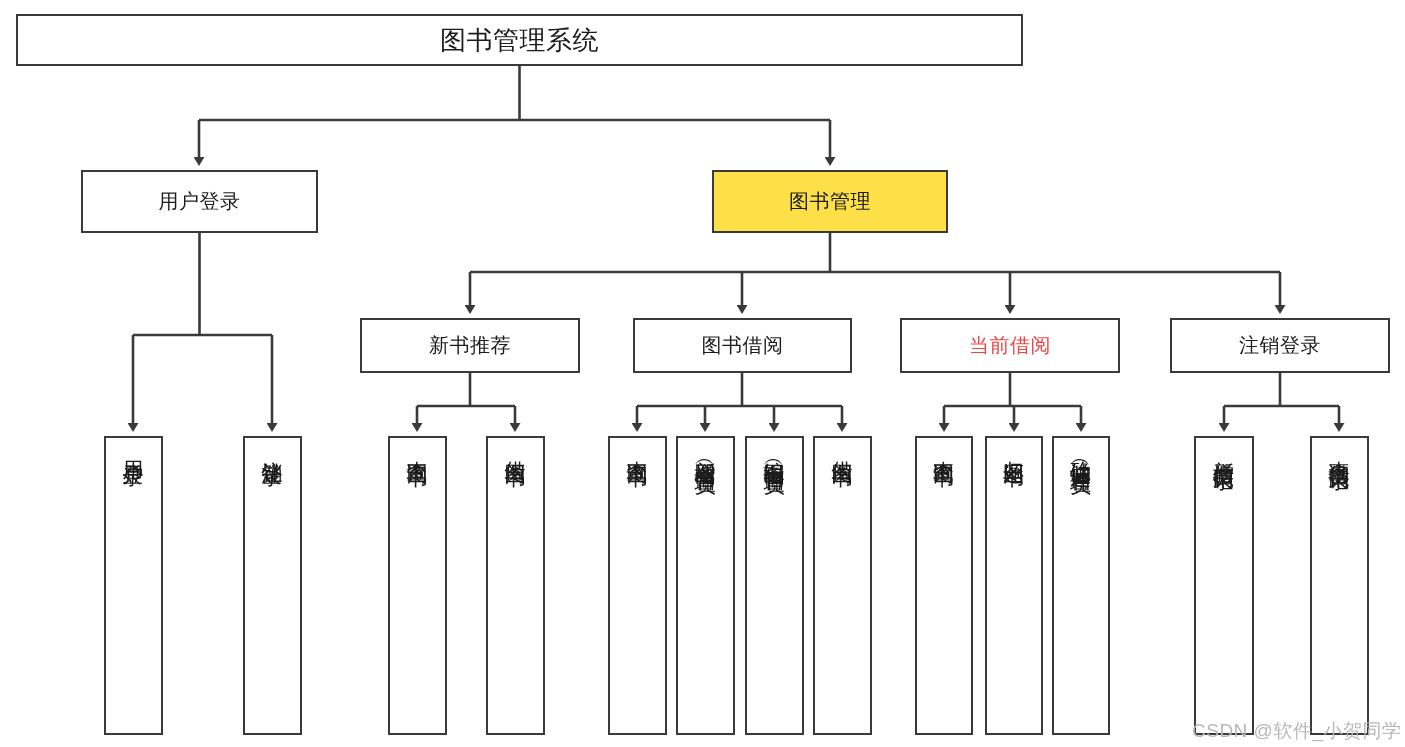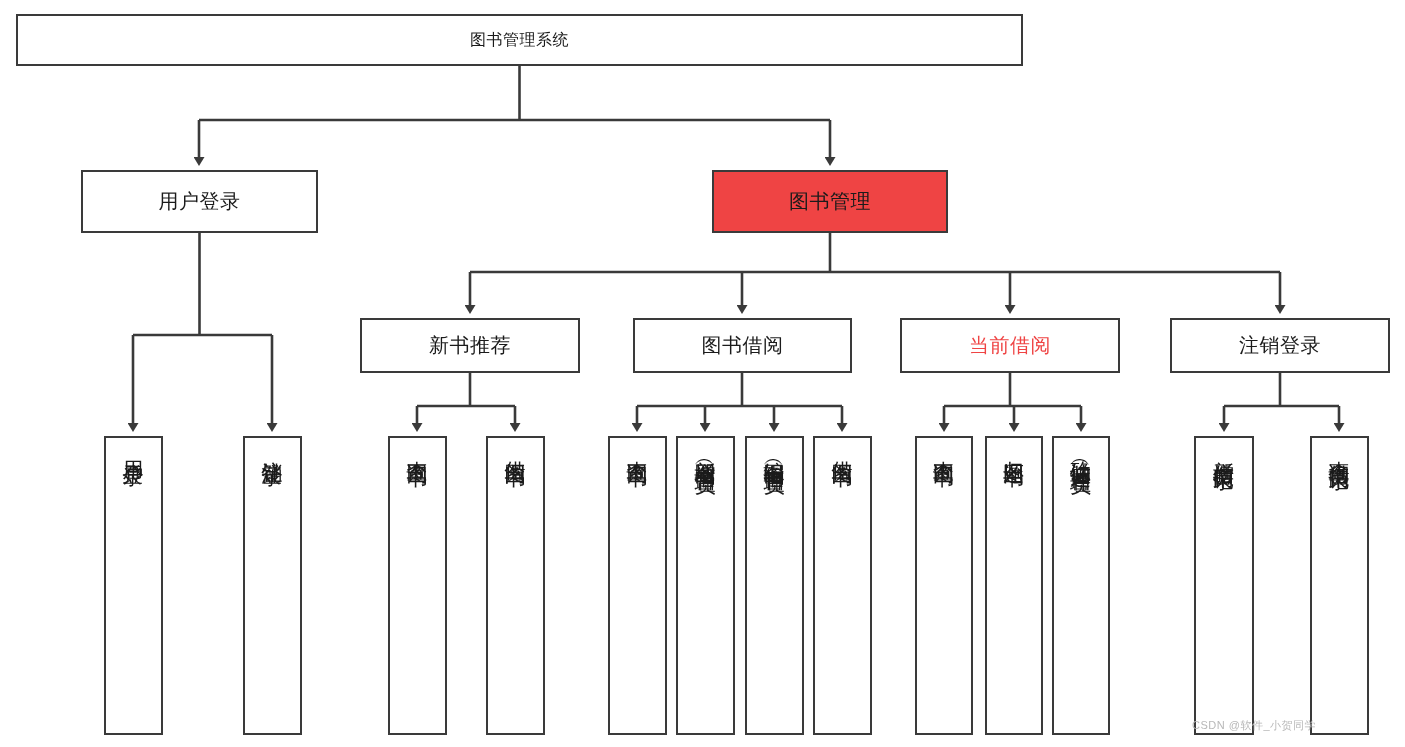--- a/index.html
+++ b/index.html
@@ -50,25 +50,25 @@
     justify-content: center;
   }
   .node.vert .label {
     writing-mode: vertical-rl;
     text-orientation: upright;
     font-size: 21px;
     letter-spacing: 2px;
     line-height: 1.0;
     white-space: nowrap;
   }
-  #root-node .label { font-size: 16px; }
+  #root-node .label { font-size: 26px; }
   .watermark {
     position: absolute;
     color: #b8b8b8;
-    font-size: 11px;
+    font-size: 19px;
     white-space: nowrap;
     letter-spacing: 0.5px;
   }
 </style>
 </head>
 <body>
 
 <div id="canvas">
 
   <svg class="wires" viewBox="0 0 1405 747" xmlns="http://www.w3.org/2000/svg">
@@ -124,21 +124,21 @@
     </g>
   </svg>
 
   <div class="node horiz" id="root-node" style="left: 16px; top: 14px; width: 1007px; height: 52px; border-color: rgb(58, 58, 58); background: rgb(255, 255, 255); color: rgb(27, 27, 27);">
     <span class="label">图书管理系统</span>
   </div>
 
   <div class="node horiz" style="left: 81px; top: 170px; width: 237px; height: 63px; border-color: rgb(58, 58, 58); background: rgb(255, 255, 255); color: rgb(27, 27, 27);">
     <span class="label">用户登录</span>
   </div>
-  <div class="node horiz" style="left: 712px; top: 170px; width: 236px; height: 63px; border-color: rgb(58, 58, 58); background: #ef4444; color: rgb(27, 27, 27);">
+  <div class="node horiz" style="left: 712px; top: 170px; width: 236px; height: 63px; border-color: rgb(58, 58, 58); background: #fde047; color: rgb(27, 27, 27);">
     <span class="label">图书管理</span>
   </div>
 
   <div class="node horiz" style="left: 360px; top: 318px; width: 220px; height: 55px; border-color: rgb(58, 58, 58); background: rgb(255, 255, 255); color: rgb(27, 27, 27);">
     <span class="label">新书推荐</span>
   </div>
   <div class="node horiz" style="left: 633px; top: 318px; width: 219px; height: 55px; border-color: rgb(58, 58, 58); background: rgb(255, 255, 255); color: rgb(27, 27, 27);">
     <span class="label">图书借阅</span>
   </div>
   <div class="node horiz" style="left: 900px; top: 318px; width: 220px; height: 55px; border-color: rgb(58, 58, 58); background: rgb(255, 255, 255); color: #ef4444;">

